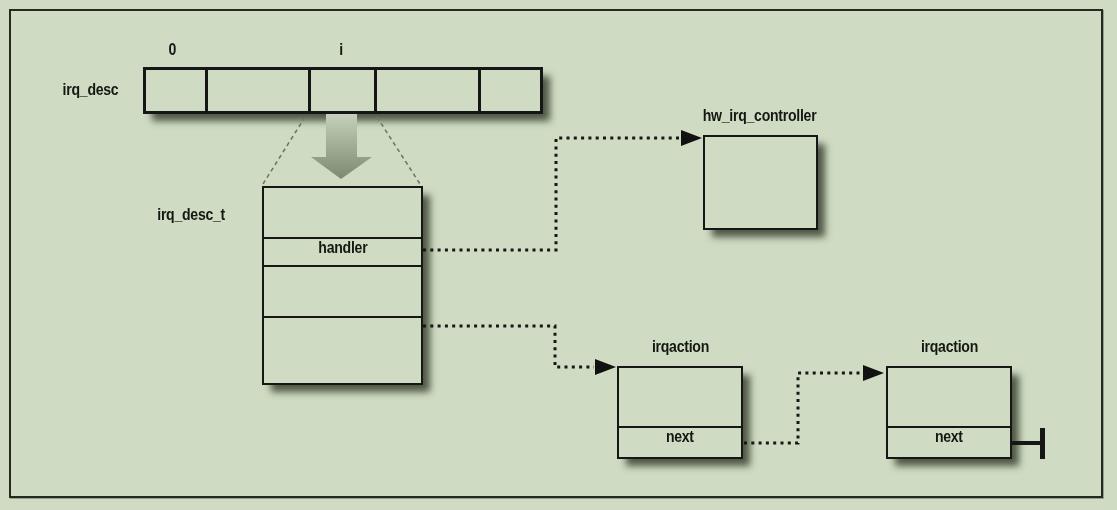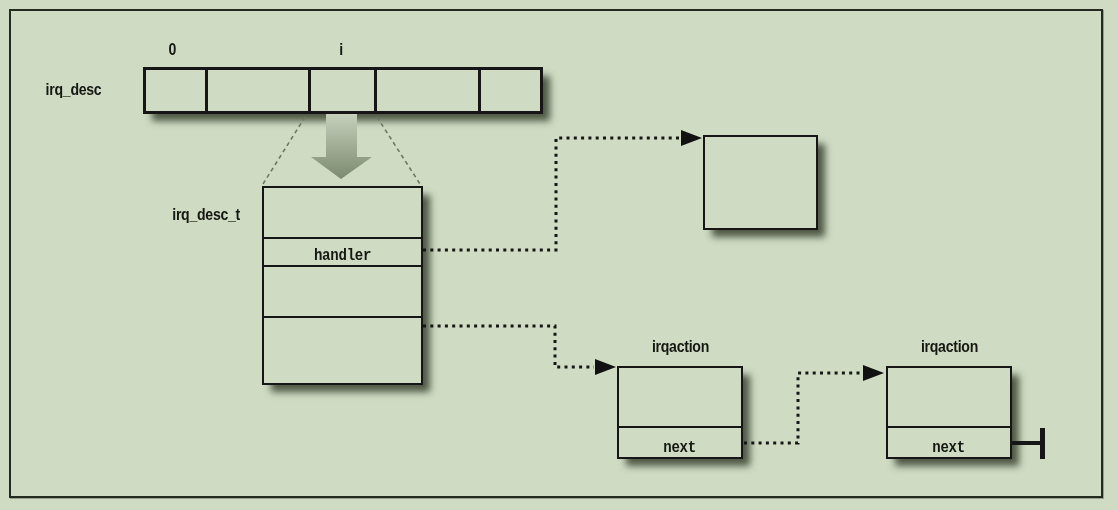--- a/index.html
+++ b/index.html
@@ -22,35 +22,35 @@
   .cond{display:inline-block;transform:scaleX(.88);transform-origin:center;}
   .cond-r{display:inline-block;transform:scaleX(.88);transform-origin:right center;}
   .shadowed{box-shadow:8px 8px 7px -1px rgba(56,66,48,.85);}
   
   .arr{
     position:absolute;left:143px;top:67px;width:400px;height:47px;
     border:3px solid #161616;box-sizing:border-box;background:#cfdcc3;
   }
   .arr .div{position:absolute;top:0;width:3px;height:100%;background:#161616;}
   .idx{position:absolute;top:41px;height:18px;text-align:center;}
-  .arr-label{position:absolute;left:38px;top:81px;width:97px;text-align:left;}
+  .arr-label{position:absolute;left:38px;top:81px;width:97px;text-align:center;}
   
   .expand-arrow{
     position:absolute;left:311px;top:114px;width:61px;height:65px;
     background:linear-gradient(180deg,#c6d0bc 0%,#a4b198 45%,#7b8a70 100%);
     clip-path:polygon(15px 0,46px 0,46px 43px,61px 43px,30px 65px,0 43px,15px 43px);
   }
   
   .box{
     position:absolute;border:2px solid #161616;box-sizing:border-box;
     background:#cfdcc3;display:flex;flex-direction:column;
   }
-  .row{display:flex;align-items:flex-end;justify-content:center;font-family:Liberation Mono, monospace;}
+  .row{display:flex;align-items:flex-start;justify-content:center;}
   .row.b{border-top:2px solid #161616;}
-  .struct-label{position:absolute;left:148px;top:206px;width:107px;text-align:center;}
+  .struct-label{position:absolute;left:148px;top:206px;width:107px;text-align:left;}
   .box-title{position:absolute;height:18px;text-align:center;}
   .overlay{position:absolute;left:0;top:0;pointer-events:none;}
 </style>
 </head>
 <body>
 
 <div class="canvas">
 
   <div class="frame"></div>
 
@@ -78,20 +78,23 @@
   </div>
   <div class="box shadowed" style="left:262px;top:186px;width:161px;height:199px;">
     <div class="row" style="height:49px;"></div>
     <div class="row b" style="height:26px;">
       <span class="lbl cond">handler</span>
     </div>
     <div class="row b" style="height:49px;"></div>
     <div class="row b" style="flex:1;"></div>
   </div>
 
+  <div class="box-title lbl" style="left:670px;top:107px;width:180px;">
+    <span class="cond">hw_irq_controller</span>
+  </div>
   <div class="box shadowed" style="left:703px;top:135px;width:115px;height:95px;"></div>
 
   <div class="box-title lbl" style="left:600px;top:338px;width:160px;">
     <span class="cond">irqaction</span>
   </div>
   <div class="box shadowed" style="left:617px;top:366px;width:126px;height:93px;">
     <div class="row" style="flex:1;"></div>
     <div class="row b" style="height:29px;">
       <span class="lbl cond">next</span>
     </div>

